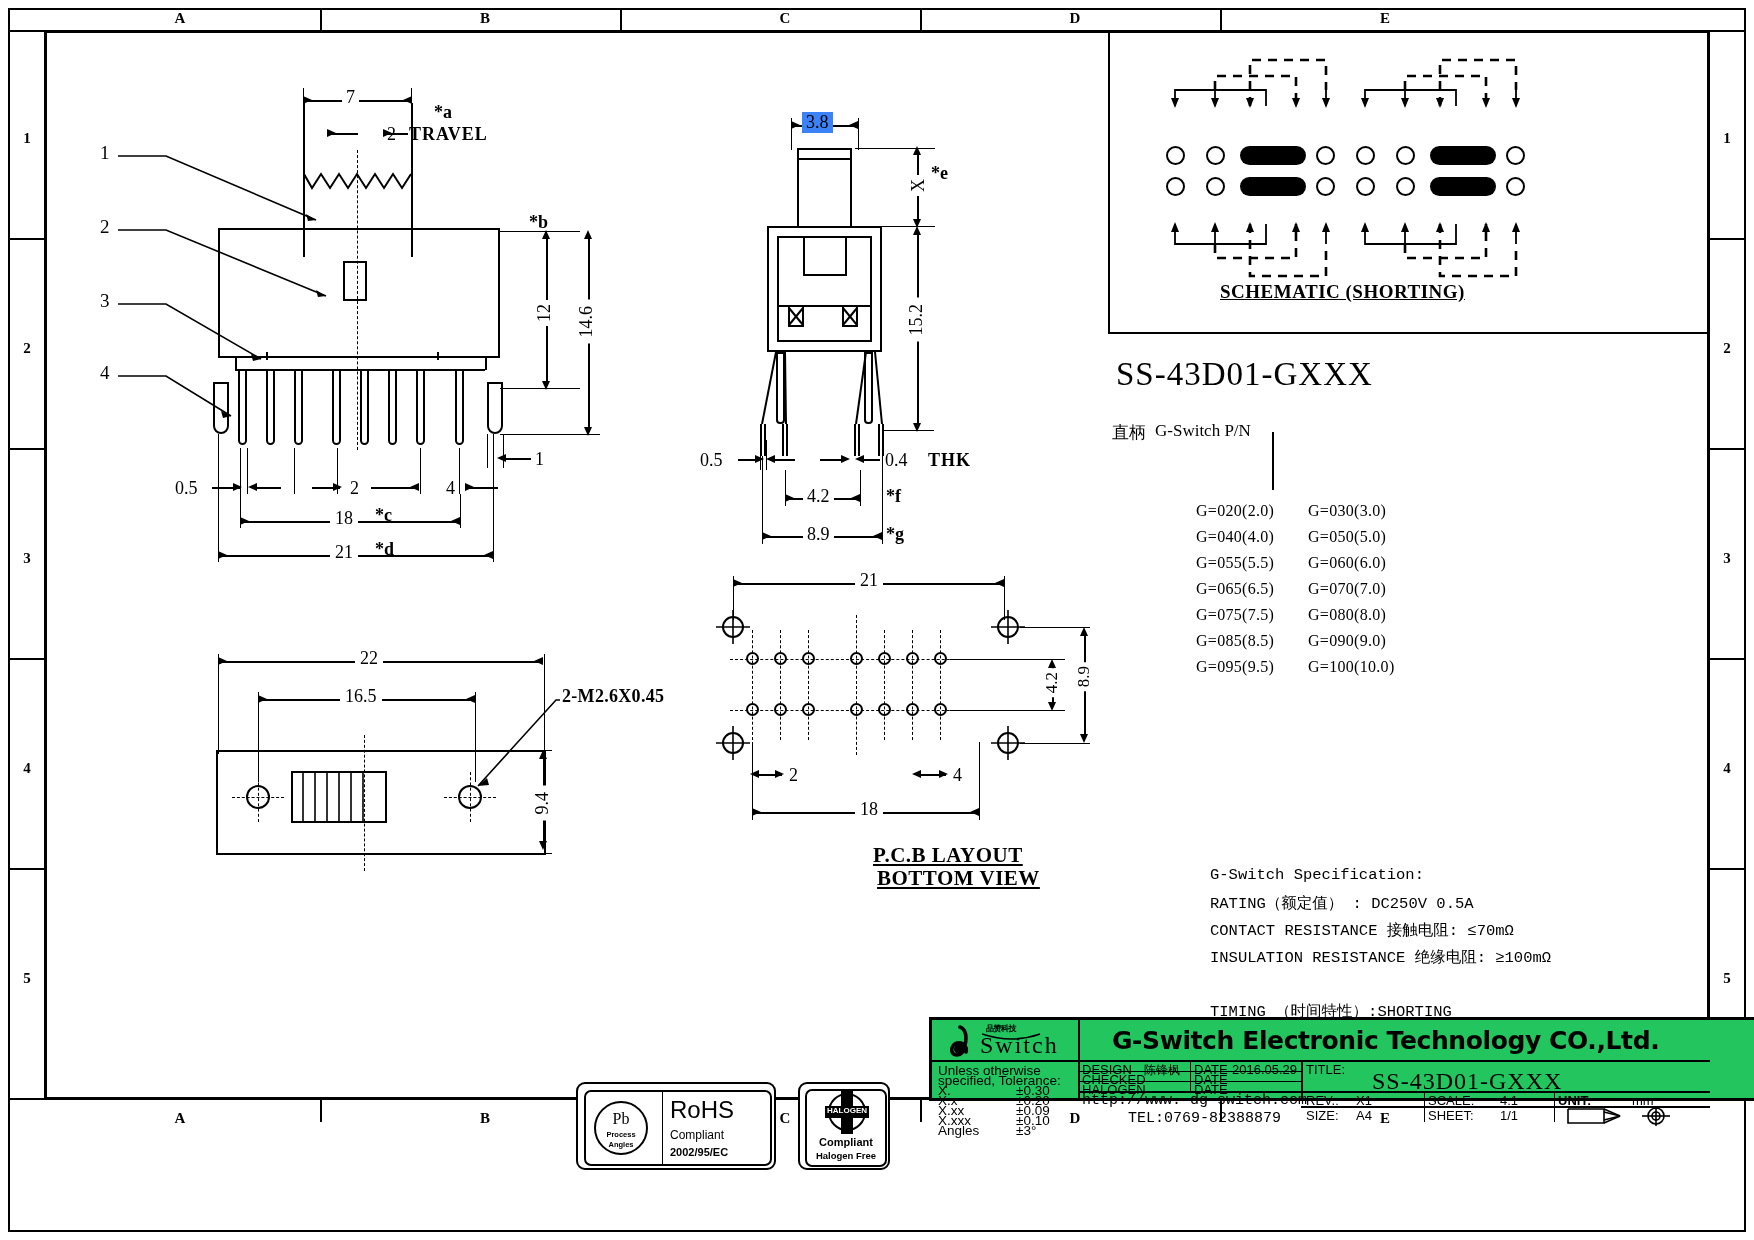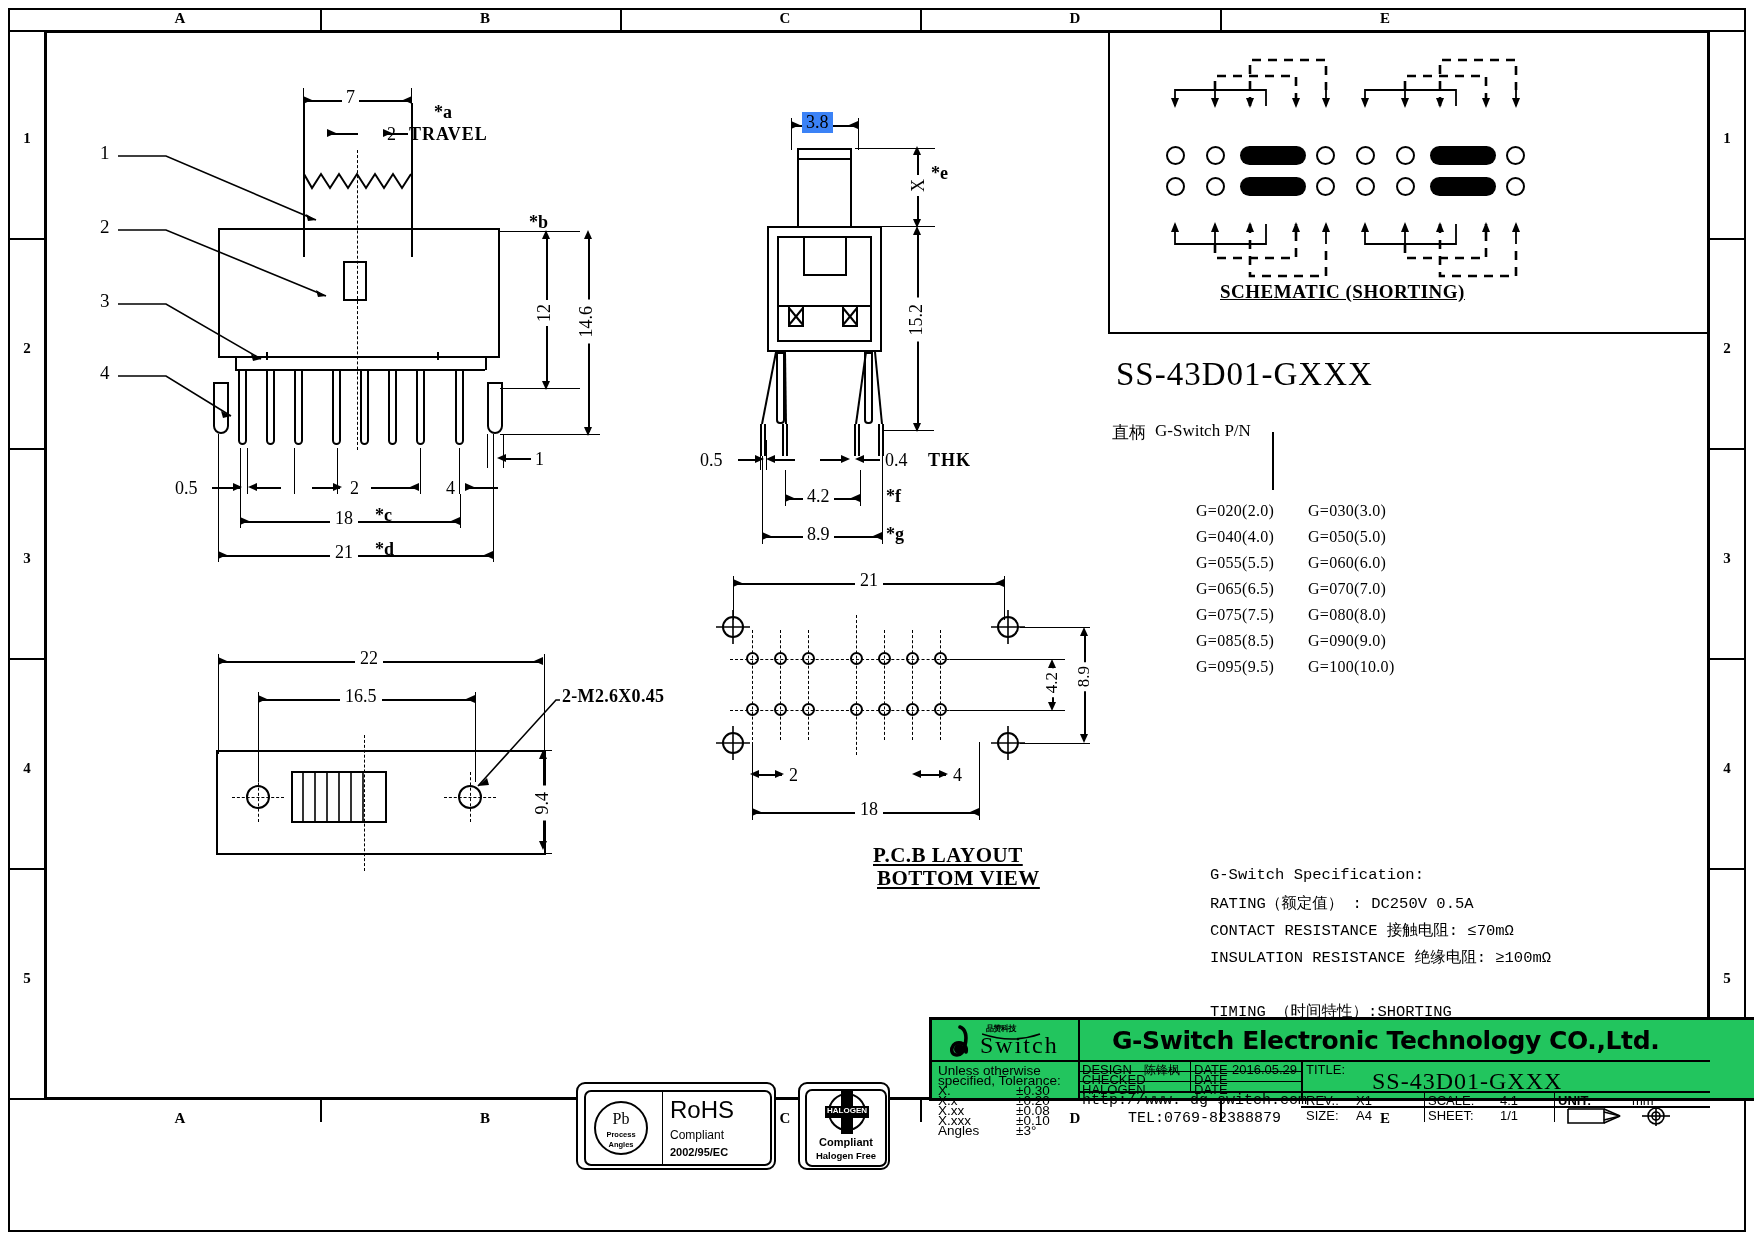--- a/index.html
+++ b/index.html
@@ -597,21 +597,21 @@
     <div class="abs ln hl2" style="left:146px;top:71px;width:632px;"></div>
     <div class="abs ln vl" style="left:369px;top:71px;height:10px;"></div>
 
     <div class="abs tol" style="left:6px;top:43px;">Unless otherwise</div>
     <div class="abs tol" style="left:6px;top:53px;">specified, Tolerance:</div>
     <div class="abs tol" style="left:6px;top:63px;">X.</div>
     <div class="abs tol" style="left:84px;top:63px;">±0.30</div>
     <div class="abs tol" style="left:6px;top:73px;">X.x</div>
     <div class="abs tol" style="left:84px;top:73px;">±0.20</div>
     <div class="abs tol" style="left:6px;top:83px;">X.xx</div>
-    <div class="abs tol" style="left:84px;top:83px;">±0.08</div>
+    <div class="abs tol" style="left:84px;top:83px;">±0.09</div>
     <div class="abs tol" style="left:6px;top:93px;">X.xxx</div>
     <div class="abs tol" style="left:84px;top:93px;">±0.10</div>
     <div class="abs tol" style="left:6px;top:103px;">Angles</div>
     <div class="abs tol" style="left:84px;top:103px;">±3°</div>
 
     <div class="abs tbl-cell" style="left:150px;top:42px;">DESIGN</div>
     <div class="abs tbl-cell" style="left:212px;top:42px;font-family:'DejaVu Sans',sans-serif;font-size:12px;">陈锋枫</div>
     <div class="abs tbl-cell" style="left:150px;top:52px;">CHECKED</div>
     <div class="abs tbl-cell" style="left:150px;top:62px;">HALOGEN</div>
     <div class="abs tbl-cell" style="left:262px;top:42px;">DATE</div>

